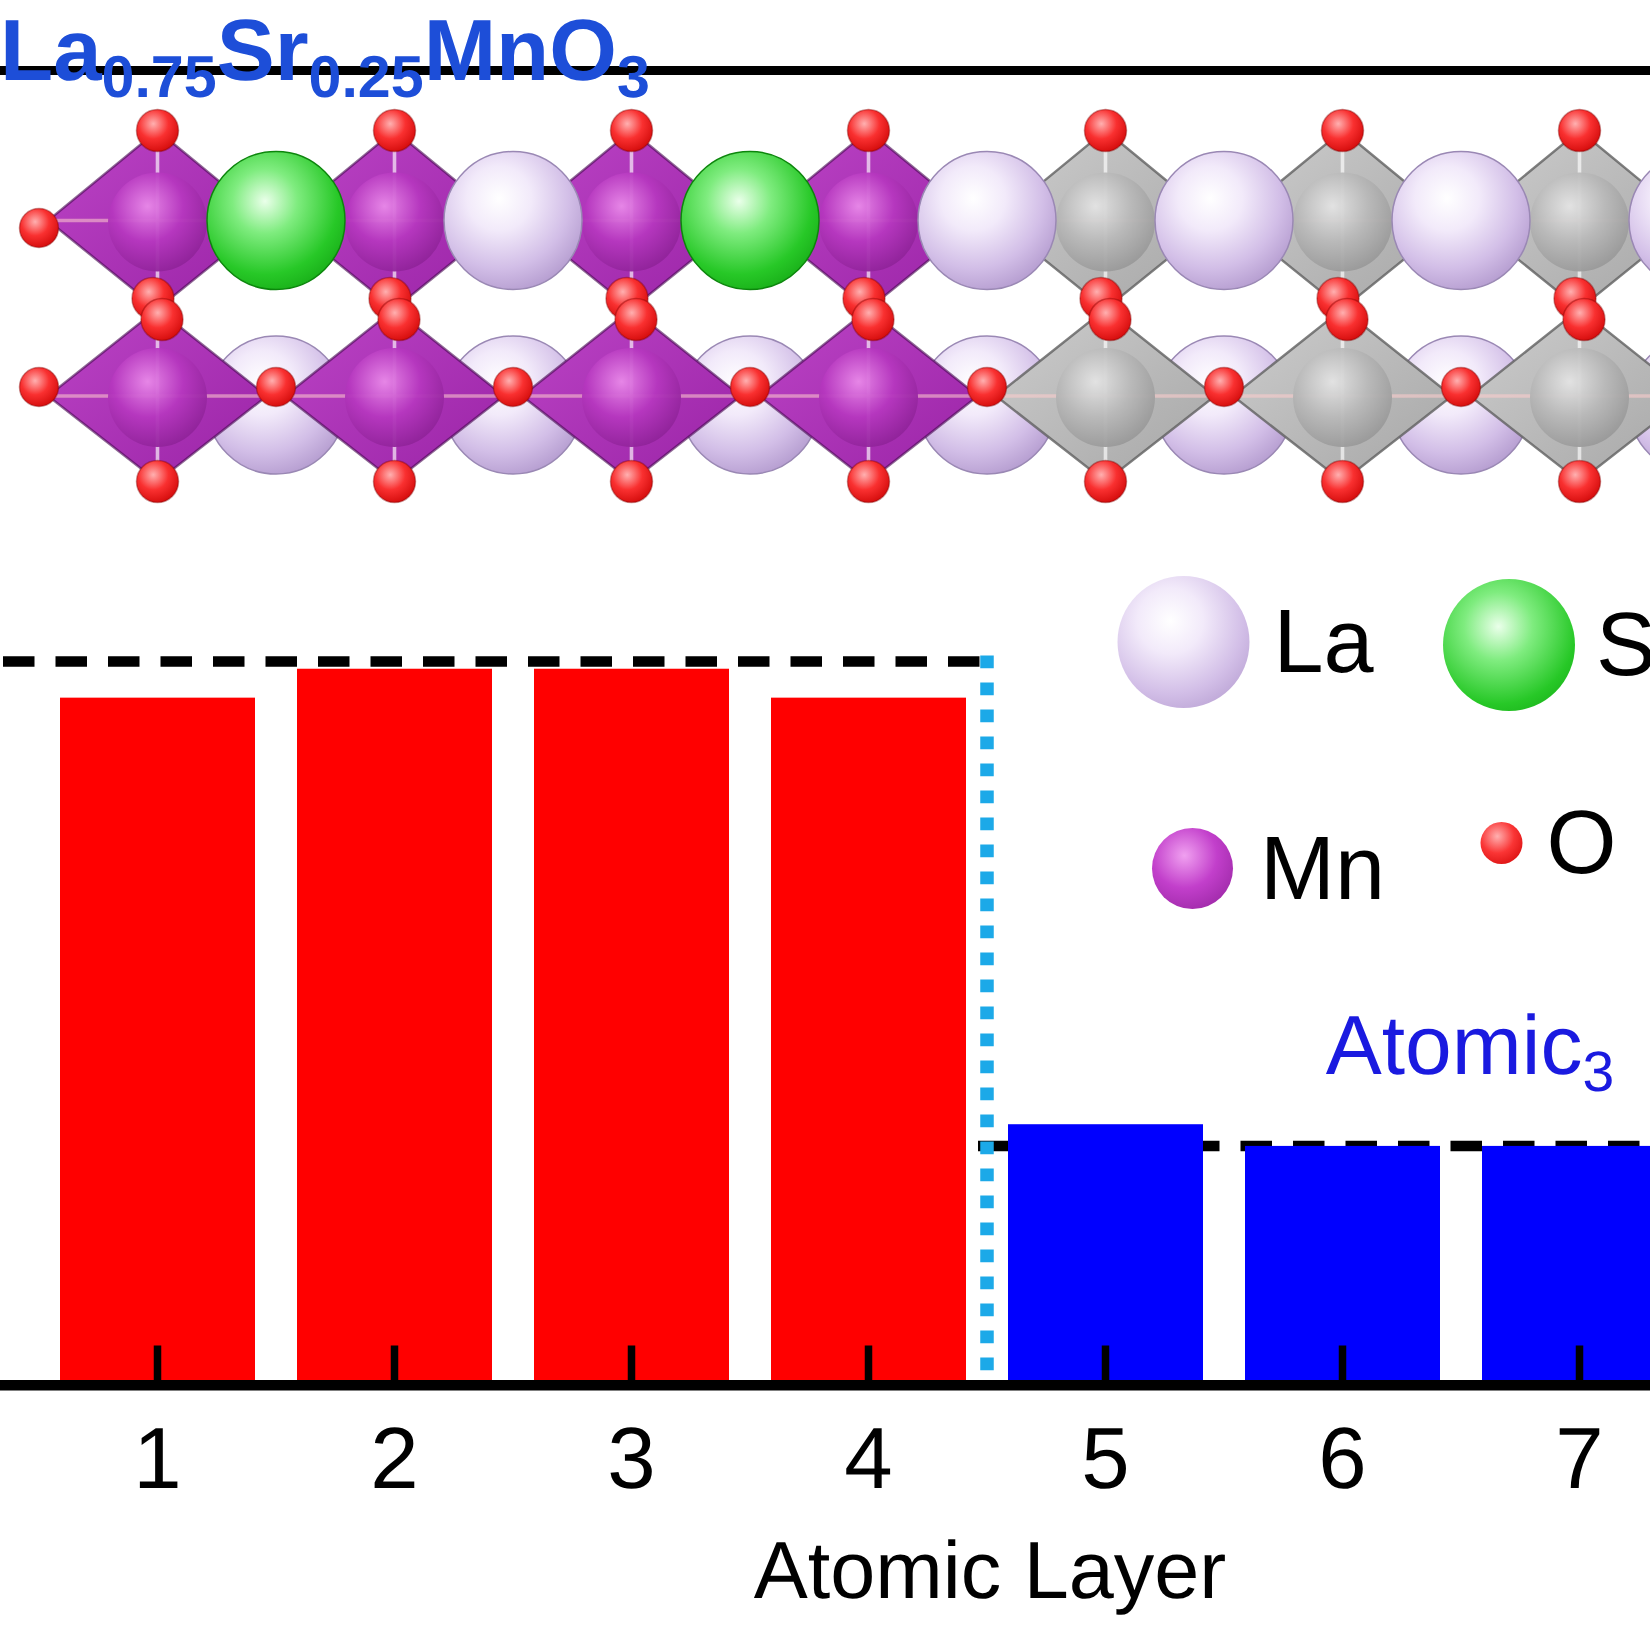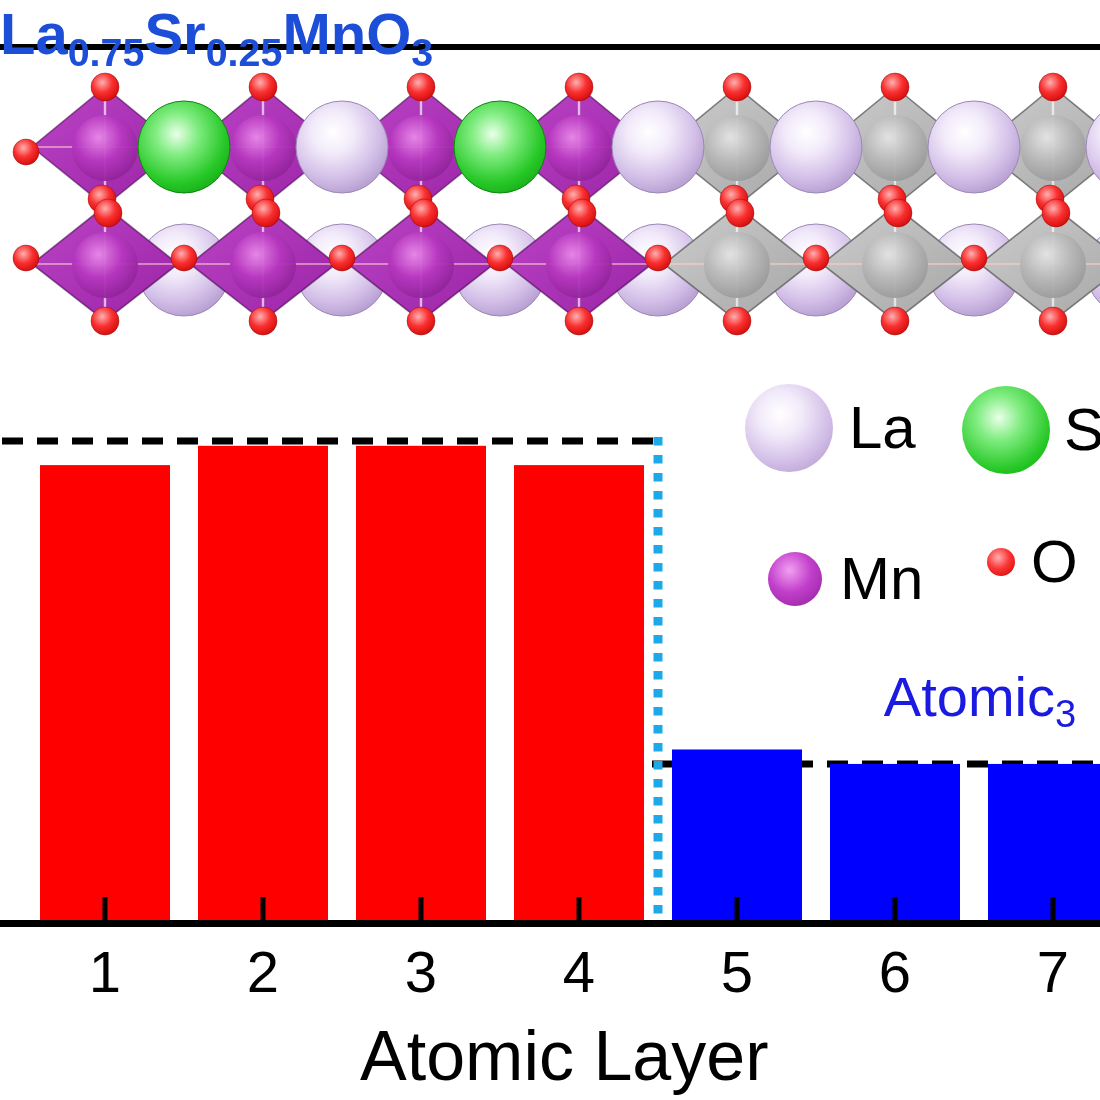--- a/index.html
+++ b/index.html
@@ -5,22 +5,22 @@
   html,body{margin:0;padding:0;background:#fff;}
   #canvas{
     position:relative;width:1100px;height:1100px;overflow:hidden;background:#ffffff;
     font-family:"Liberation Sans", sans-serif;
   }
   svg{position:absolute;left:0;top:0;}
   .formula{position:absolute;white-space:nowrap;font-weight:400;}
   .formula sub{font-size:0.68em;vertical-align:-0.30em;letter-spacing:0;}
   #lsmo-label{left:0;top:348;width:706px;text-align:left;font-size:58px;color:#1d4ed8;font-weight:bold;}
   #lno-label{left:760px;top:664px;width:440px;text-align:center;font-size:56px;color:#1A1AE0;}
-  #xaxis-title{position:absolute;left:360px;top:1016px;width:600px;text-align:left;
-    font-size:70px;color:#000;}
+  #xaxis-title{position:absolute;left:360px;top:1016px;width:600px;text-align:center;
+    font-size:54px;color:#000;}
   .legend-item{position:absolute;display:flex;align-items:center;}
   .sphere{border-radius:50%;flex:0 0 auto;}
   .sphere-la{background:radial-gradient(circle at 40% 34%, #ffffff 0%, #f2eafa 28%, #d2bee7 62%, #a98fc6 100%);}
   .sphere-sr{background:radial-gradient(circle at 42% 36%, #eaffea 0%, #7fec7f 30%, #27c827 68%, #0f9e0f 100%);}
   .sphere-mn{background:radial-gradient(circle at 40% 34%, #f0a0f0 0%, #c23fcb 45%, #8e1f98 100%);}
   .sphere-o{background:radial-gradient(circle at 40% 34%, #ffb0b0 0%, #fa3535 45%, #cc0000 100%);}
   .legend-label{font-size:60px;color:#000;line-height:1;}
   #legend-la{left:745px;top:384px;} #legend-la .sphere{width:88px;height:88px;margin-right:16px;}
   #legend-sr{left:962px;top:386px;} #legend-sr .sphere{width:88px;height:88px;margin-right:14px;}
   #legend-mn{left:768px;top:514px;margin-top:35px;} #legend-mn .sphere{width:54px;height:54px;margin-right:18px;}

